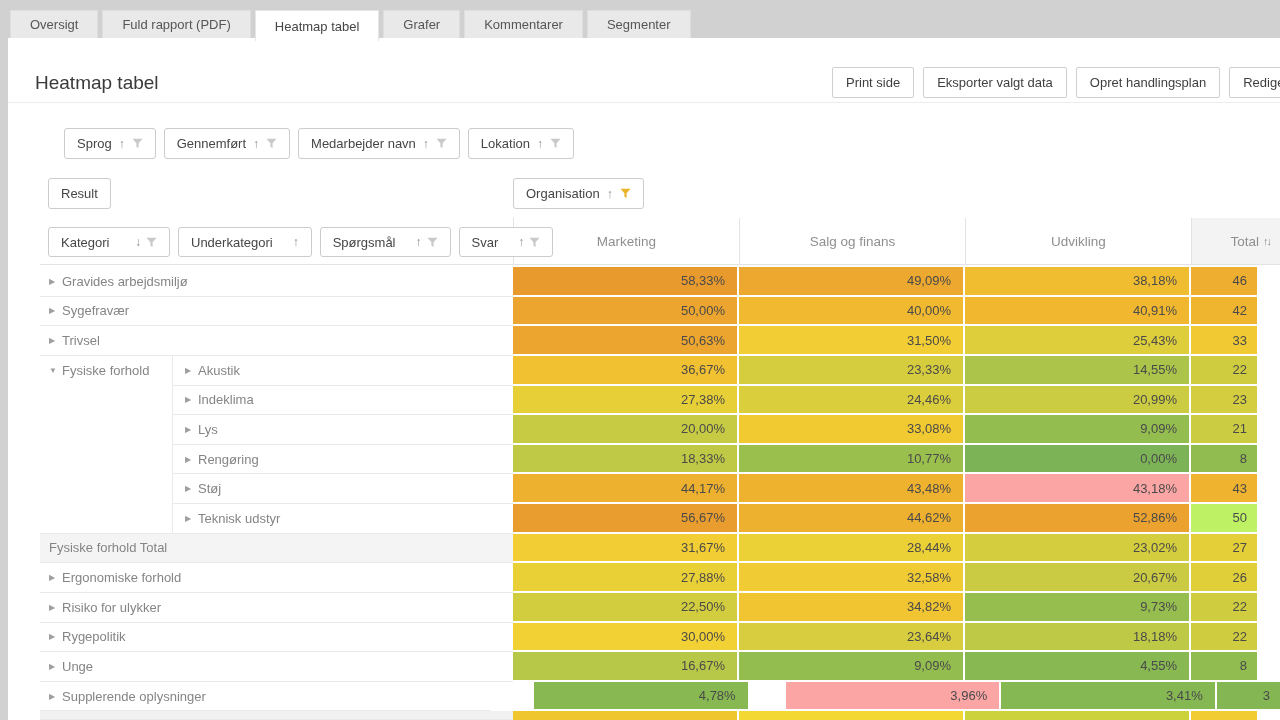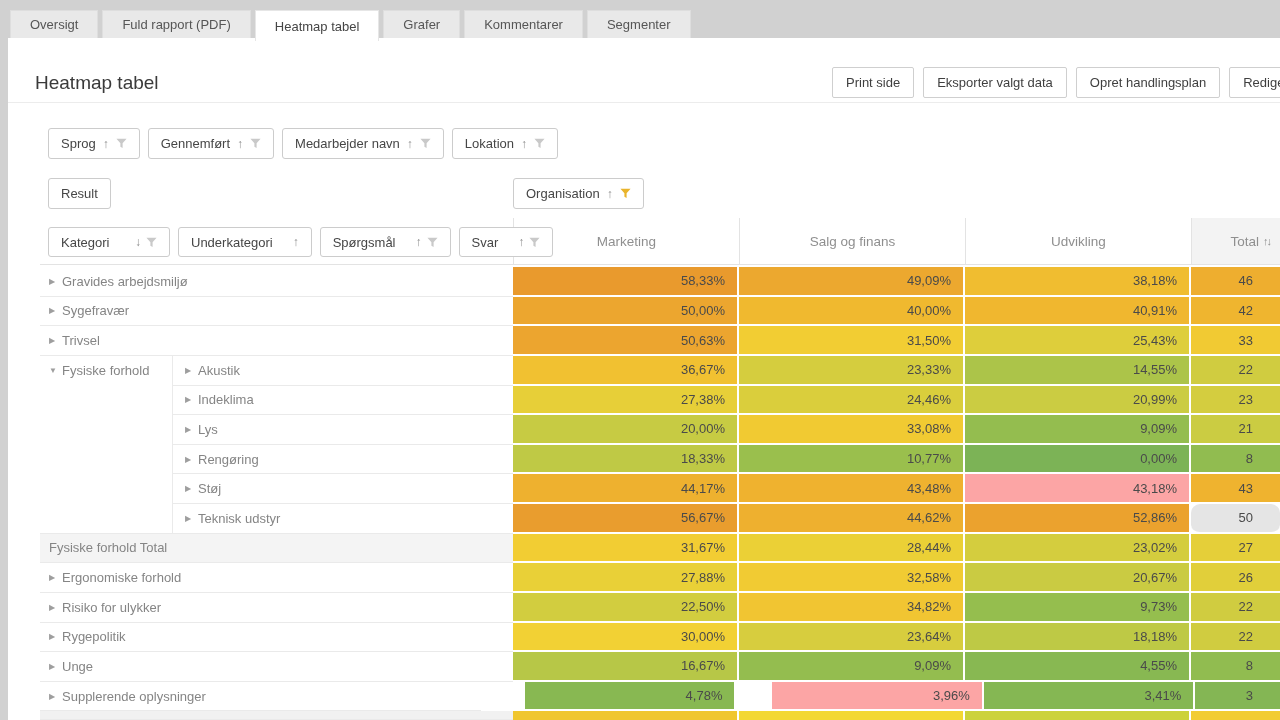--- a/index.html
+++ b/index.html
@@ -16,21 +16,21 @@
   
   .panel { position:absolute; top:38px; left:8px; width:1272px; height:682px; background:#fff; z-index:1; }
 
   .page-header { position:absolute; top:0; left:0; width:100%; height:65px; border-bottom:1px solid #ececec; }
   .title { position:absolute; left:27px; top:34px; font-size:19px; color:#3a3a3a; }
   .actions { position:absolute; left:824px; top:29px; display:flex; gap:9px; white-space:nowrap; }
   .btn { height:31px; background:#fff; border:1px solid #cfcfcf; border-radius:2px; color:#3f3f3f;
          font-size:13px; display:flex; align-items:center; padding:0 13px; white-space:nowrap; }
 
   
-  .filters { position:absolute; left:40px; top:90px; display:flex; gap:8px;justify-content:space-between; }
+  .filters { position:absolute; left:56px; top:90px; display:flex; gap:8px;justify-content:space-between; }
   .fbtn { height:31px; border:1px solid #cccccc; border-radius:3px; background:#fff; color:#464646;
           font-size:13px; display:flex; align-items:center; gap:7px; padding:0 12px; white-space:nowrap; }
   .arrow { color:#8e8e8e; font-size:12px; }
   .fbtn svg, .hbtn svg { display:block; }
 
   
   .result-btn { position:absolute; left:40px; top:140px; }
   .org-btn { position:absolute; left:505px; top:140px; }
 
   
@@ -50,21 +50,21 @@
   .trow { display:flex; height:29.63px; }
   .lbl { display:flex; align-items:center; color:#858585; font-size:13px; background:#fff; }
   .lbl-full { width:473px; padding-left:9px; border-bottom:1px solid #eaeaea; }
   .lbl-cat  { width:133px; padding-left:9px; border-right:1px solid #eaeaea; }
   .lbl-cat.bordered { border-bottom:1px solid #eaeaea; }
   .lbl-sub  { width:340px; padding-left:12px; border-bottom:1px solid #eaeaea; }
   .lbl.total-bg { background:#f4f4f4; }
   .marker { width:13px; font-size:8px; color:#9e9e9e; flex:0 0 13px; }
   .dcell { width:226px; display:flex; align-items:center; justify-content:flex-end; padding-right:12px;
            font-size:13px; color:#4a4a4a; border-right:2px solid #fff; border-bottom:2px solid #fff; }
-  .dcell.total-dcell { width:89px; border-right:none; padding-right:27px; }
+  .dcell.total-dcell { width:66px; border-right:none; padding-right:10px; }
   .partial .dcell { border-bottom:none; }
 </style>
 </head>
 <body>
 
 <div class="page">
   <div class="tabbar" id="tabs">
       <div class="tab">Oversigt</div>
       <div class="tab">Fuld rapport (PDF)</div>
       <div class="tab active">Heatmap tabel</div>
@@ -289,21 +289,21 @@
         </div>
         <div class="trow">
           <div class="lbl lbl-cat bordered"></div>
           <div class="lbl lbl-sub">
             <span class="marker">▶</span>
             <span>Teknisk udstyr</span>
           </div>
           <div class="dcell" style="background: rgb(233, 157, 46);">56,67%</div>
           <div class="dcell" style="background: rgb(238, 176, 47);">44,62%</div>
           <div class="dcell" style="background: rgb(235, 162, 46);">52,86%</div>
-          <div class="dcell total-dcell" style="background: #e5e5e5; border-radius: 9px;">50</div>
+          <div class="dcell total-dcell" style="background: #bef264;">50</div>
         </div>
         <div class="trow">
           <div class="lbl lbl-full total-bg">
             <span>Fysiske forhold Total</span>
           </div>
           <div class="dcell" style="background: rgb(242, 205, 51);">31,67%</div>
           <div class="dcell" style="background: rgb(235, 208, 54);">28,44%</div>
           <div class="dcell" style="background: rgb(212, 205, 62);">23,02%</div>
           <div class="dcell total-dcell" style="background: rgb(229, 207, 57);">27</div>
         </div>

